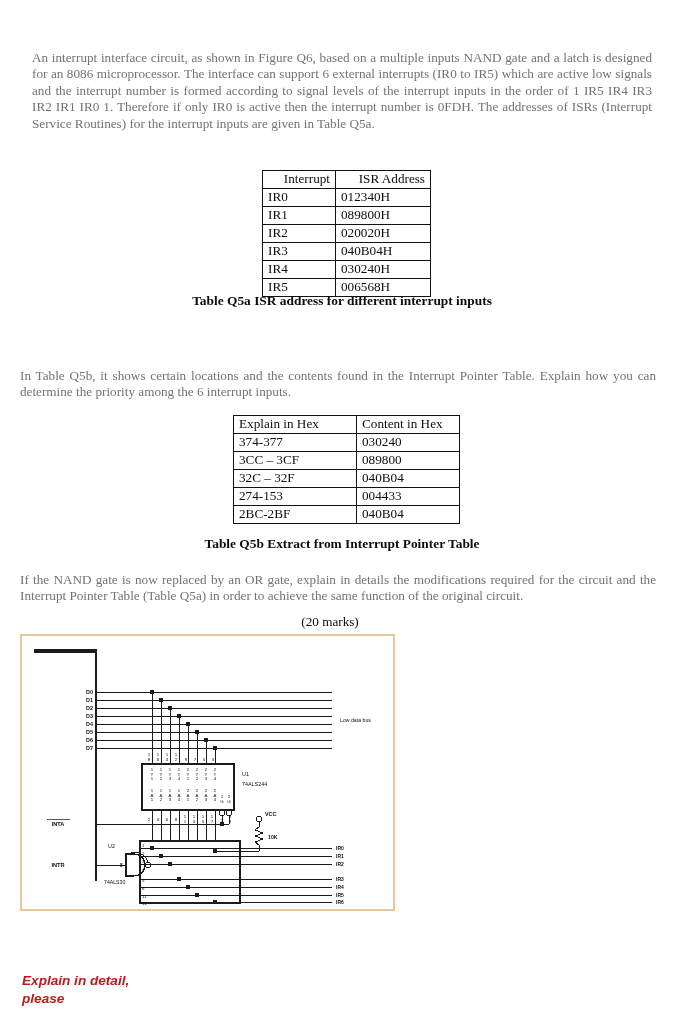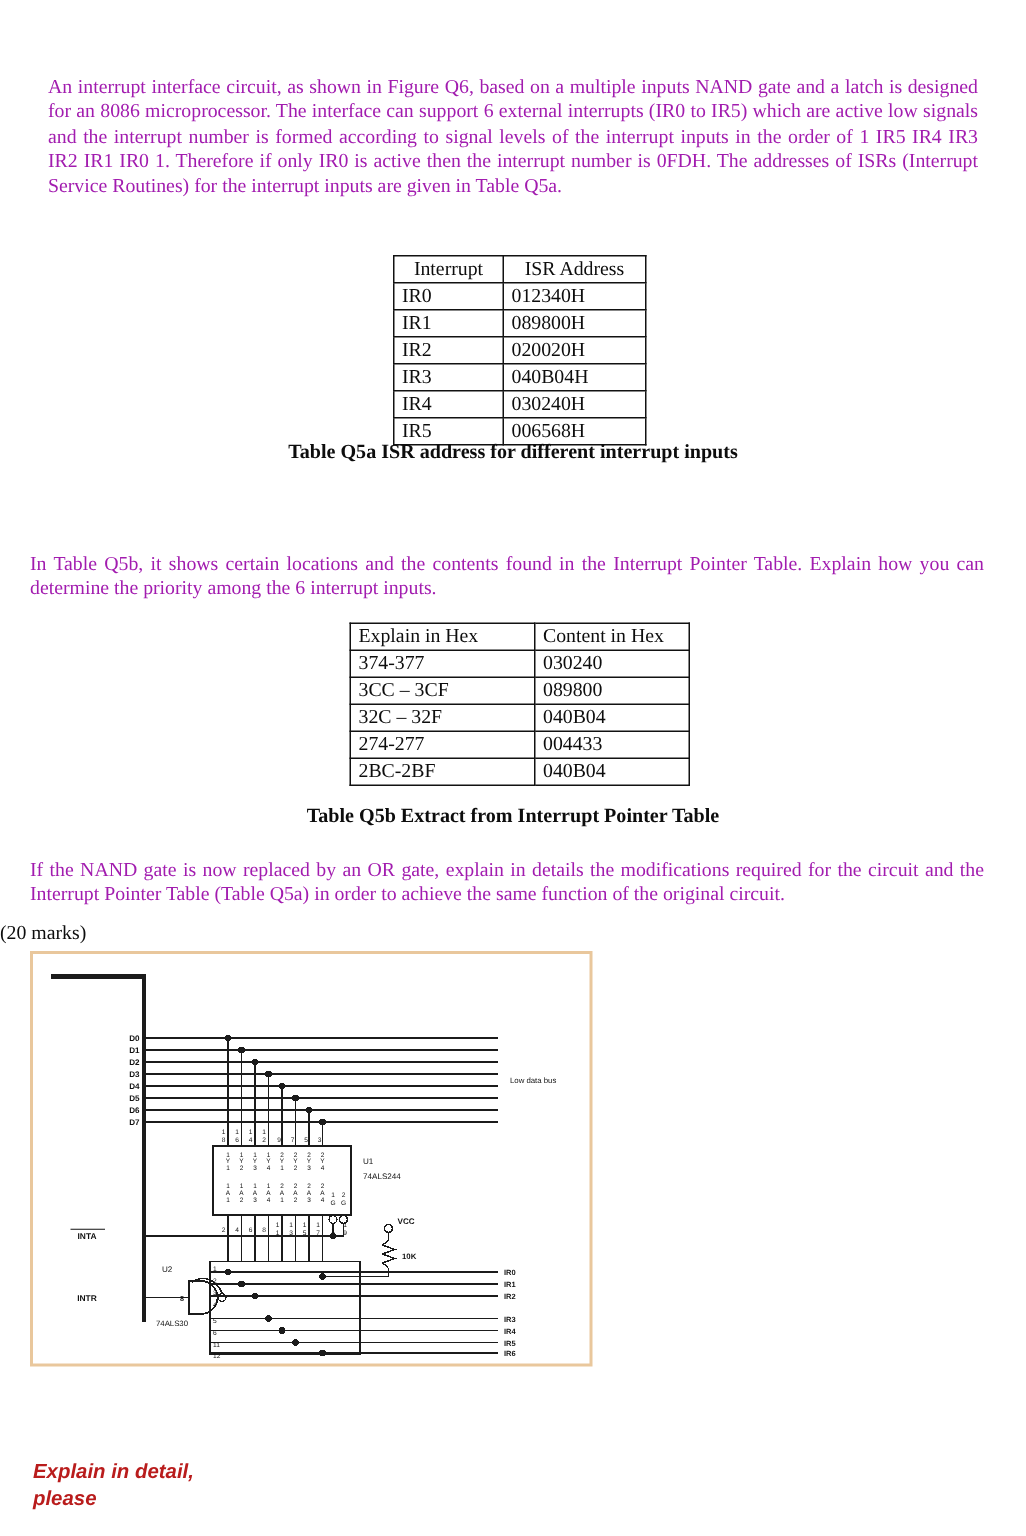--- a/index.html
+++ b/index.html
@@ -20,48 +20,48 @@
     left: 0; top: 0;
     width: 684px; height: 1024px;
   }
   
   .para {
     position: absolute;
     font-size: 13.2px;
     line-height: 16.4px;
     text-align: justify;
     text-justify: inter-word;
-    color: #a21caf;
+    color: #737373;
   }
   #para-intro  { left: 32px; top: 50px;  width: 620px; }
   #para-q5b    { left: 20px; top: 368px; width: 636px; }
   #para-or     { left: 20px; top: 572px; width: 636px; }
   #marks {
     position: absolute;
     left: 0; top: 614px;
     width: 660px;
-    text-align: left;
+    text-align: center;
     font-size: 13.2px;
   }
   
   table.doc {
     position: absolute;
     border-collapse: collapse;
     font-size: 13.2px;
   }
   table.doc td {
     border: 1px solid #111;
     padding: 0px 5px 1px 5px;
     line-height: 16px;
     white-space: nowrap;
   }
   #table-q5a { left: 262px; top: 170px; }
   #table-q5a td.c0 { width: 62px; }
   #table-q5a td.c1 { width: 84px; }
-  #table-q5a tr.head td { text-align: center; font-family: Liberation Serif, serif; }
+  #table-q5a tr.head td { text-align: right; font-family: Liberation Serif, serif; }
   #table-q5b { left: 233px; top: 415px; }
   #table-q5b td.c0 { width: 112px; }
   #table-q5b td.c1 { width: 92px; }
 
   .caption {
     position: absolute;
     font-weight: bold;
     font-size: 13.4px;
     text-align: center;
     width: 100%;
@@ -159,21 +159,21 @@
       </tr>
       <tr>
         <td class="c0">3CC – 3CF</td>
         <td class="c1">089800</td>
       </tr>
       <tr>
         <td class="c0">32C – 32F</td>
         <td class="c1">040B04</td>
       </tr>
       <tr>
-        <td class="c0">274-277</td>
+        <td class="c0">274-153</td>
         <td class="c1">004433</td>
       </tr>
       <tr>
         <td class="c0">2BC-2BF</td>
         <td class="c1">040B04</td>
       </tr>
     </tbody>
   </table>
   <div class="caption" id="cap-q5b">Table Q5b Extract from Interrupt Pointer Table</div>
 

